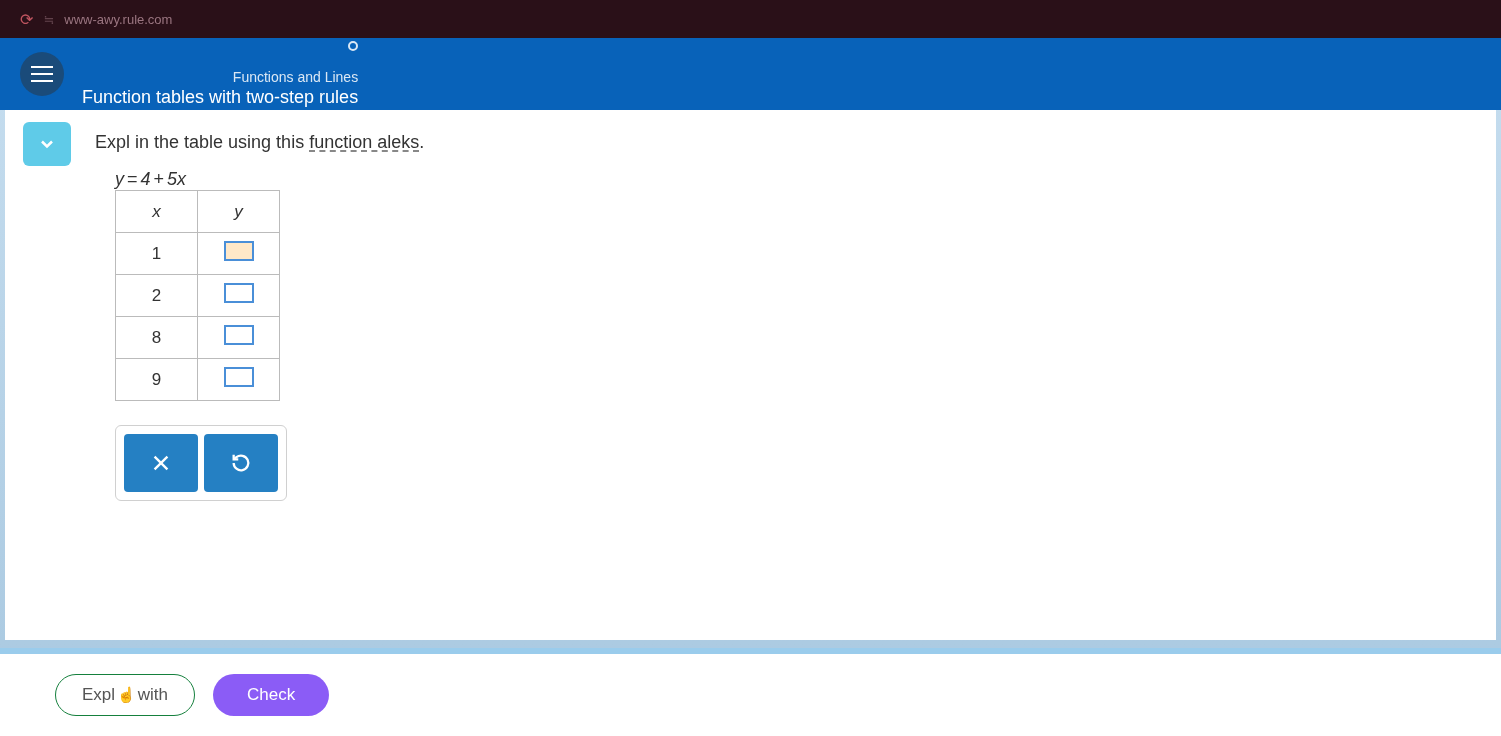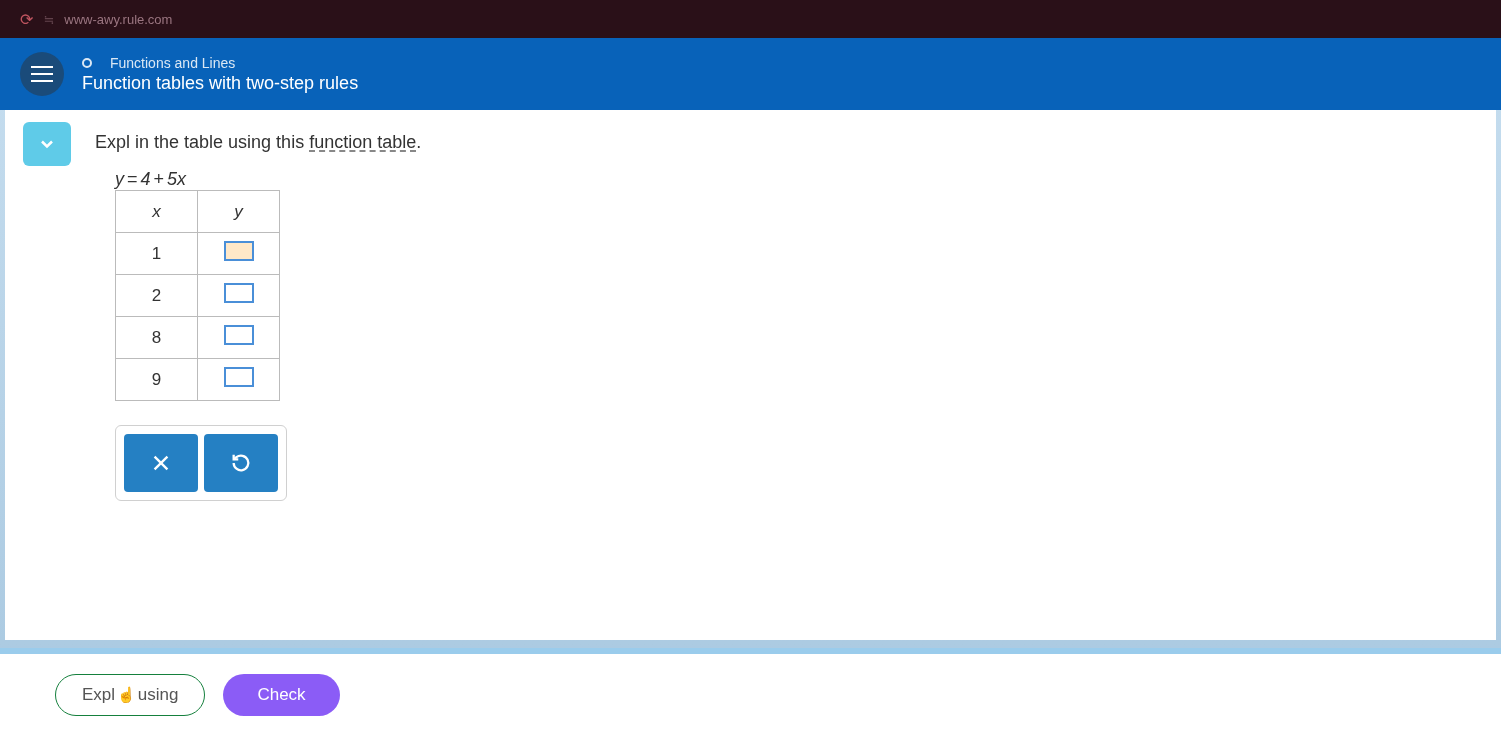--- a/index.html
+++ b/index.html
@@ -61,22 +61,23 @@
     }
     .header-texts {
       display: flex;
       flex-direction: column;
       gap: 2px;
     }
     .header-category {
       font-size: 14px;
       opacity: 0.85;
       display: flex;
-      align-items: center;
+      align-items: flex-end;
       gap: 18px;
+      flex-direction: column;
     }
     .header-category .dot {
       width: 10px;
       height: 10px;
       border: 2px solid #fff;
       border-radius: 50%;
       display: inline-block;
     }
     .header-title {
       font-size: 18px;
@@ -264,21 +265,21 @@
 
 <div class="content-card">
   <div class="chevron-toggle">
     <svg viewBox="0 0 24 24">
       <polyline points="6 9 12 15 18 9"></polyline>
     </svg>
   </div>
 
   <div class="problem-area">
     <div class="instruction">
-      <span>Expl in the table using this </span><span class="underlined">function table</span><span>.</span>
+      <span>Expl in the table using this </span><span class="underlined">function aleks</span><span>.</span>
     </div>
 
     <div class="equation">
       <span class="var">y</span><span class="op">=</span><span>4<span class="op">+</span>5<span class="var">x</span></span>
     </div>
 
     <table class="function-table">
       <tbody>
           <tr>
         <th>x</th>
@@ -319,17 +320,17 @@
     </div>
   </div>
 </div>
 
 <div class="footer-bar">
   <div class="footer-divider"></div>
   <div class="footer-content">
     <button class="explanation-btn">
       <span>Expl</span>
         <span class="hand-icon">☝</span>
-        <span>using</span>
+        <span>with</span>
     </button>
     <button class="check-btn">Check</button>
   </div>
 </div>
 
 </body></html>

